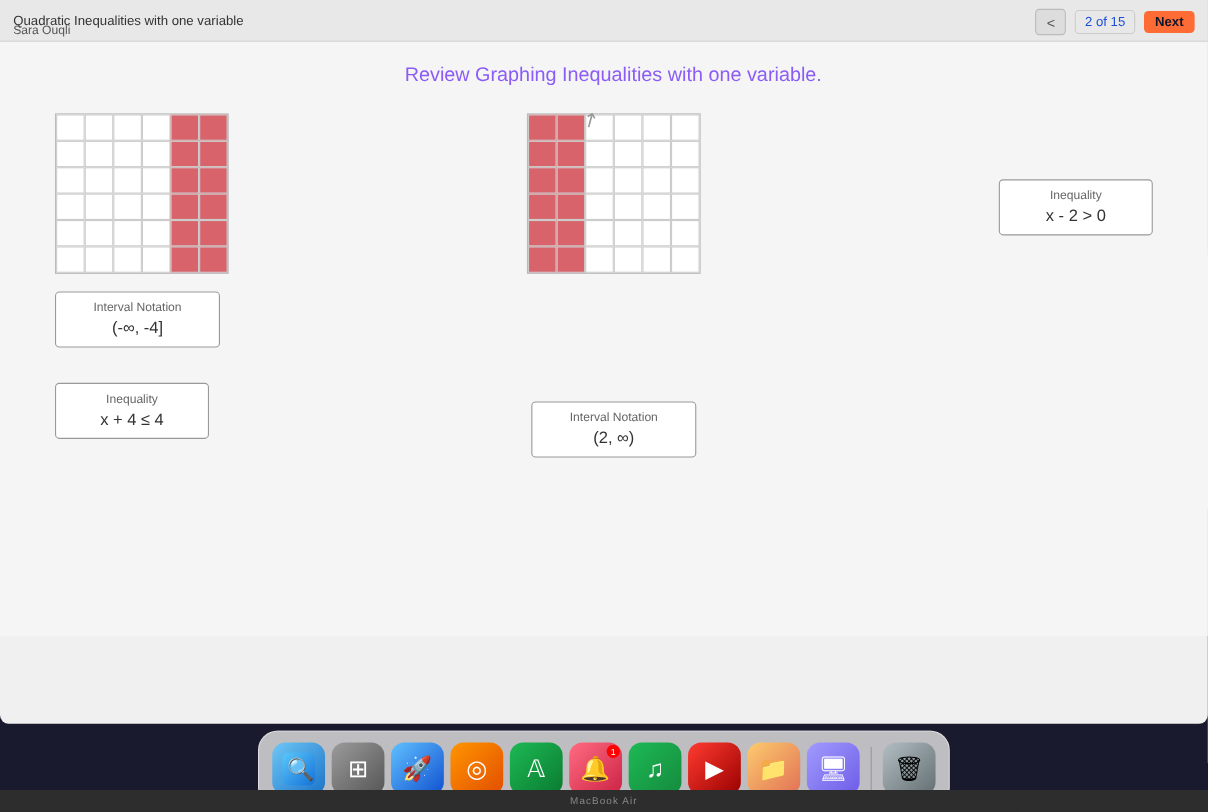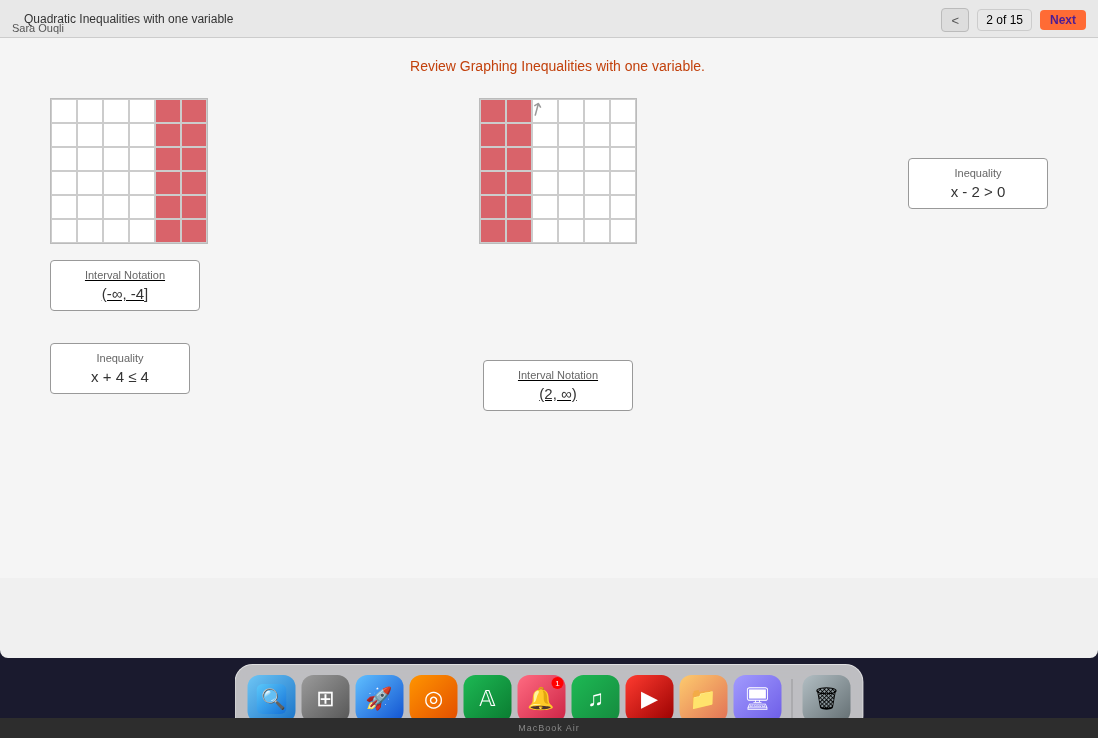--- a/index.html
+++ b/index.html
@@ -27,21 +27,21 @@
     .header {
       position: absolute;
       top: 0;
       left: 0;
       right: 0;
       height: 38px;
       background: #e8e8e8;
       display: flex;
       align-items: center;
       justify-content: space-between;
-      padding: 0 24px;
+      padding: 0 12px;
       border-bottom: 1px solid #ccc;
     }
 
     .header-title {
       font-size: 12px;
       color: #333;
       font-weight: 500;
     }
 
     .header-user {
@@ -70,30 +70,30 @@
       display: flex;
       align-items: center;
       justify-content: center;
       font-size: 13px;
       color: #555;
       cursor: pointer;
     }
 
     .nav-page {
       font-size: 12px;
-      color: #000000;
+      color: #1d4ed8;
       background: #e8e8e8;
       padding: 3px 8px;
       border: 1px solid #ccc;
       border-radius: 4px;
     }
 
     .nav-next {
       background: #ff6b35;
-      color: #4c1d95;
+      color: #0f172a;
       padding: 3px 10px;
       border-radius: 4px;
       font-size: 12px;
       font-weight: 600;
       cursor: pointer;
     }
 
     
     .content-area {
       position: absolute;
@@ -101,22 +101,22 @@
       left: 0;
       right: 0;
       bottom: 80px;
       background: #f5f5f5;
       display: flex;
       flex-direction: column;
       align-items: center;
     }
 
     .page-title {
-      font-size: 14px;
-      color: #c2410c;
+      font-size: 18px;
+      color: #8b5cf6;
       margin-top: 20px;
       margin-bottom: 24px;
       font-weight: 400;
       margin-left: 17px;
     }
 
     
     .inequality-box {
       border: 1.5px solid #999;
       border-radius: 4px;
@@ -138,21 +138,20 @@
     }
 
     
     .notation-box {
       border: 1.5px solid #999;
       border-radius: 4px;
       padding: 8px 12px;
       background: white;
       text-align: center;
       min-width: 150px;
-      text-decoration: underline;
     }
 
     .notation-label {
       font-size: 11px;
       color: #666;
       margin-bottom: 4px;
     }
 
     .notation-value {
       font-size: 15px;

